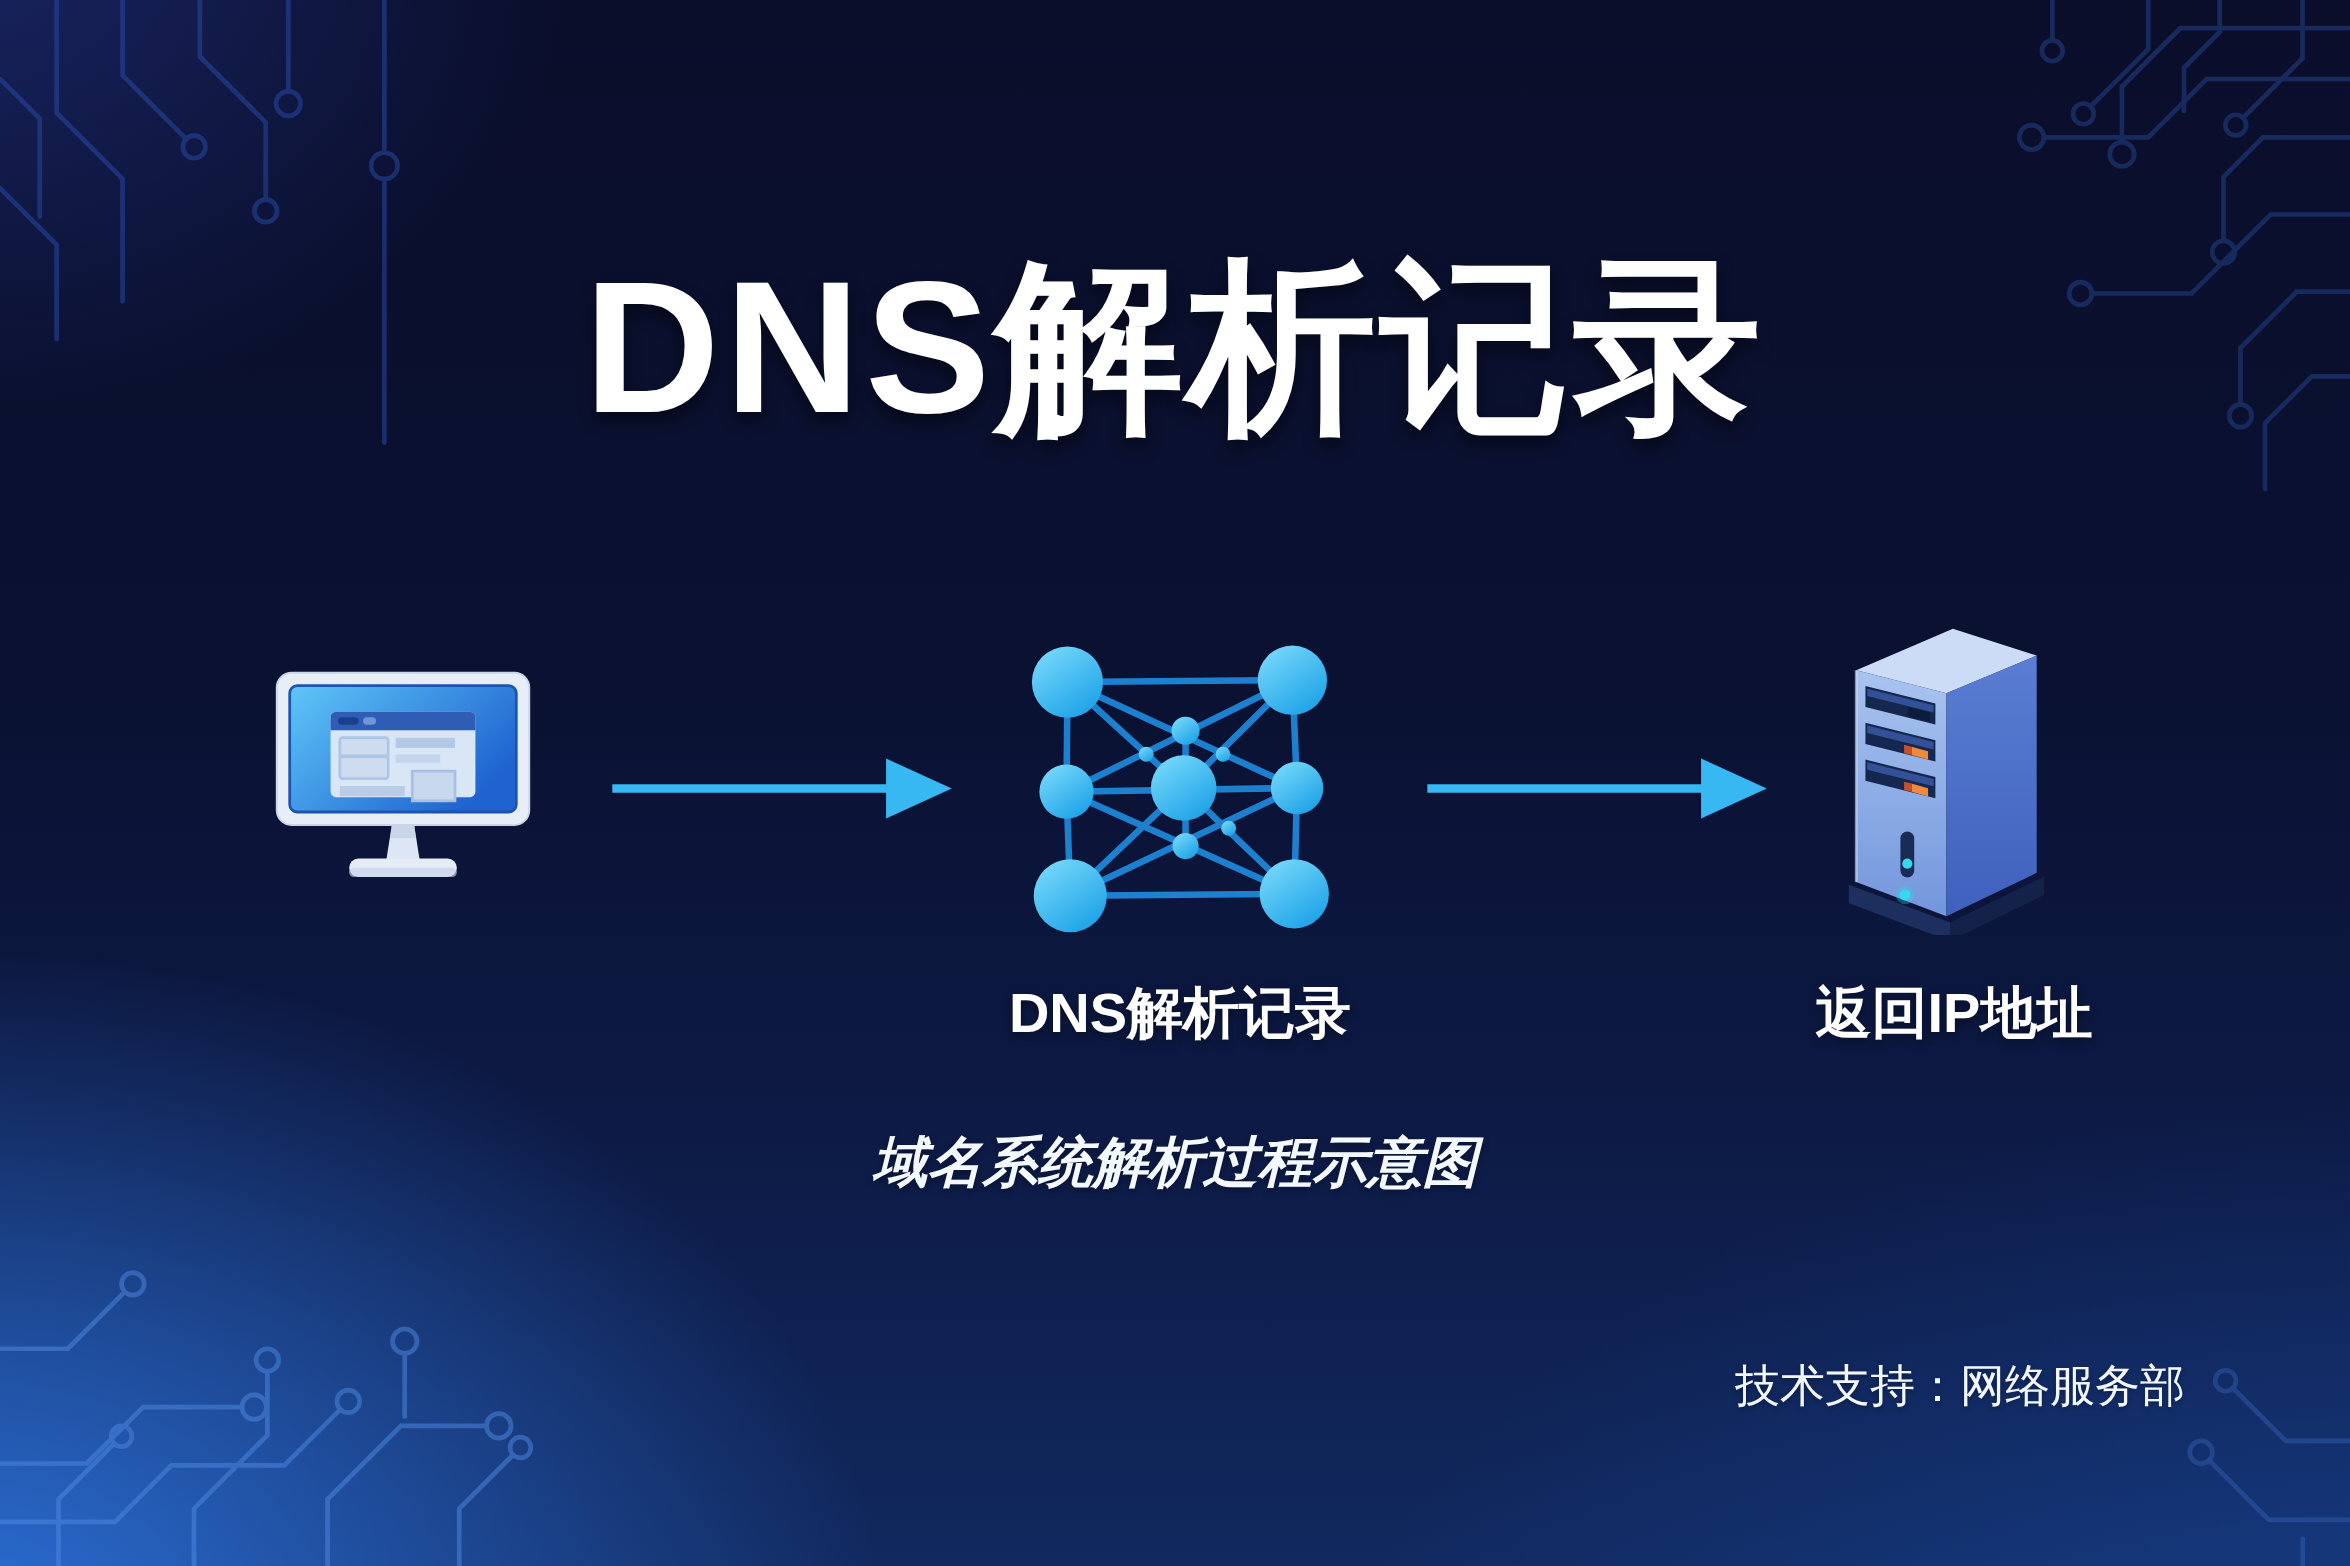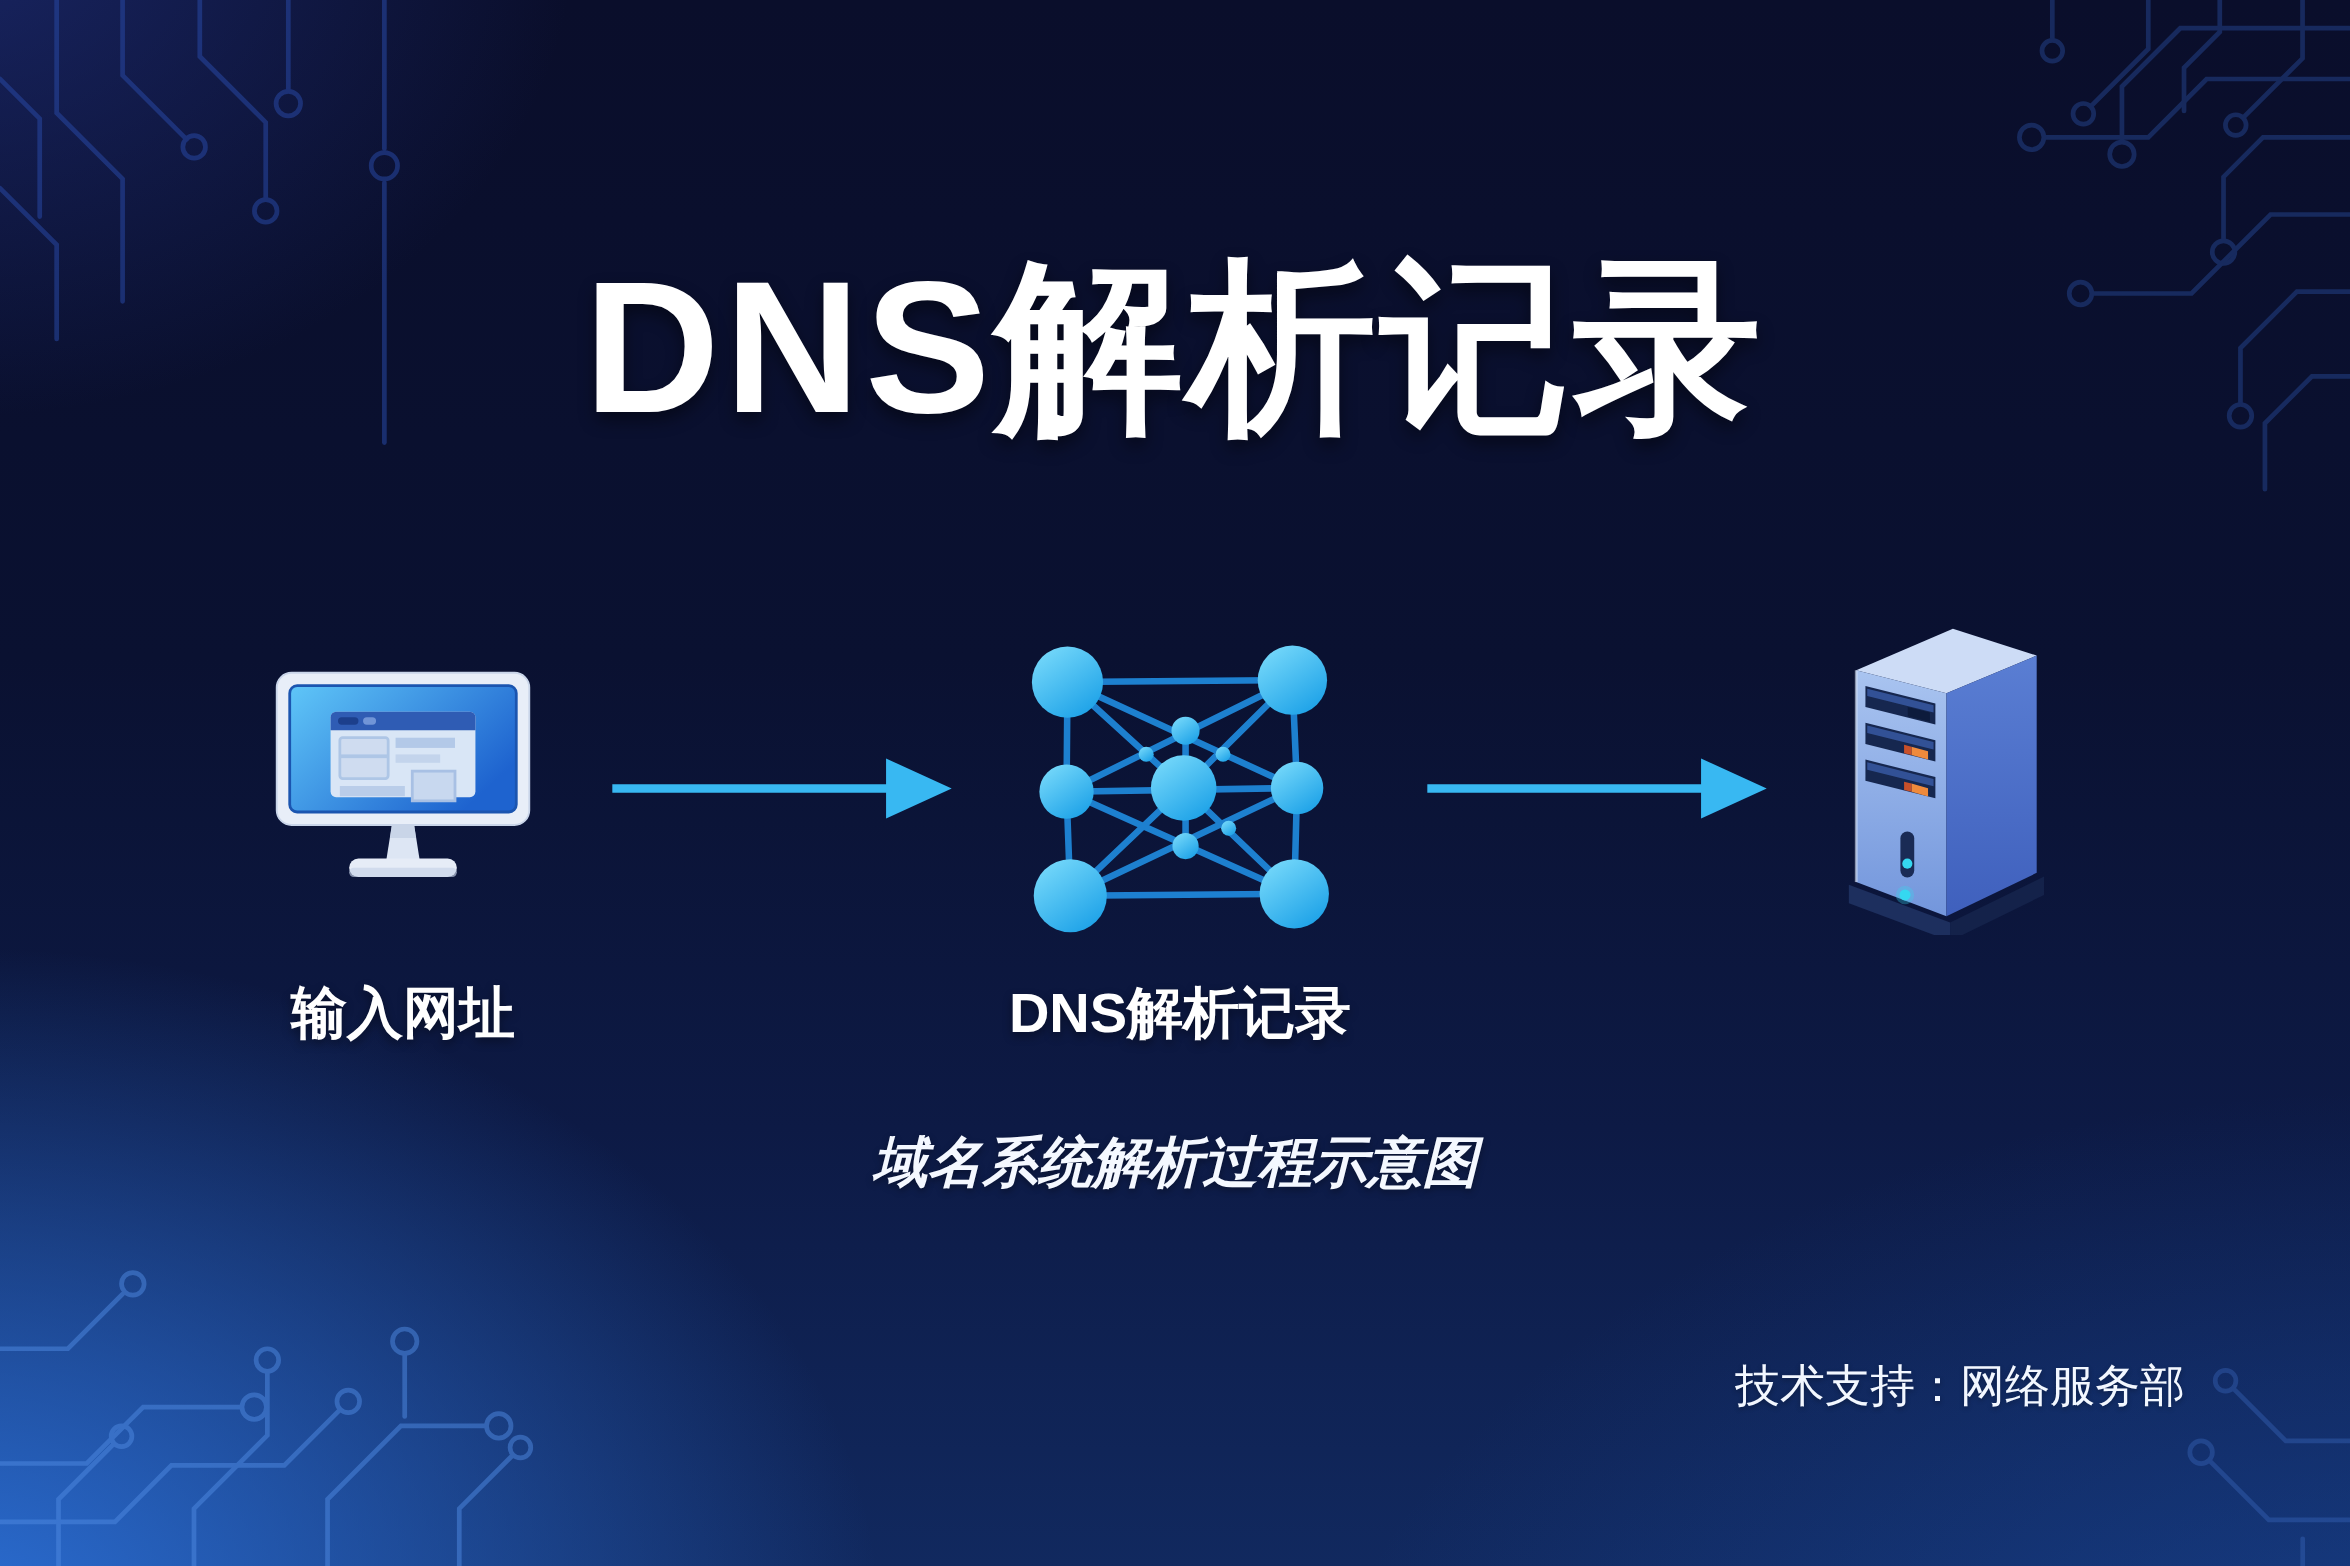--- a/index.html
+++ b/index.html
@@ -222,20 +222,20 @@
       <polygon points="70,176 88,181 88,190 70,185" fill="#ef8a3c"></polygon>
       <polygon points="62,174 70,176 70,185 62,183" fill="#c8502a"></polygon>
 
       <rect x="58" y="228" width="15" height="50" rx="7.5" fill="#1a2b55"></rect>
       <circle cx="65.5" cy="263" r="5.5" fill="#35d8f0"></circle>
       <circle cx="63" cy="297" r="10" fill="#35d8f0" opacity="0.3"></circle>
       <circle cx="63" cy="297" r="6" fill="#35d8f0"></circle>
     </svg>
   </div>
 
-  <div class="step-label" style="left:403px;top:976px">输入网址</div>
   <div class="step-label" style="left:1180px;top:976px">DNS解析记录</div>
+  <div class="step-label" style="left:1954px;top:976px">返回IP地址</div>
 
   <div class="subtitle">域名系统解析过程示意图</div>
   <div class="footer">技术支持：网络服务部</div>
 
 </div>
 
 
 </body></html>

